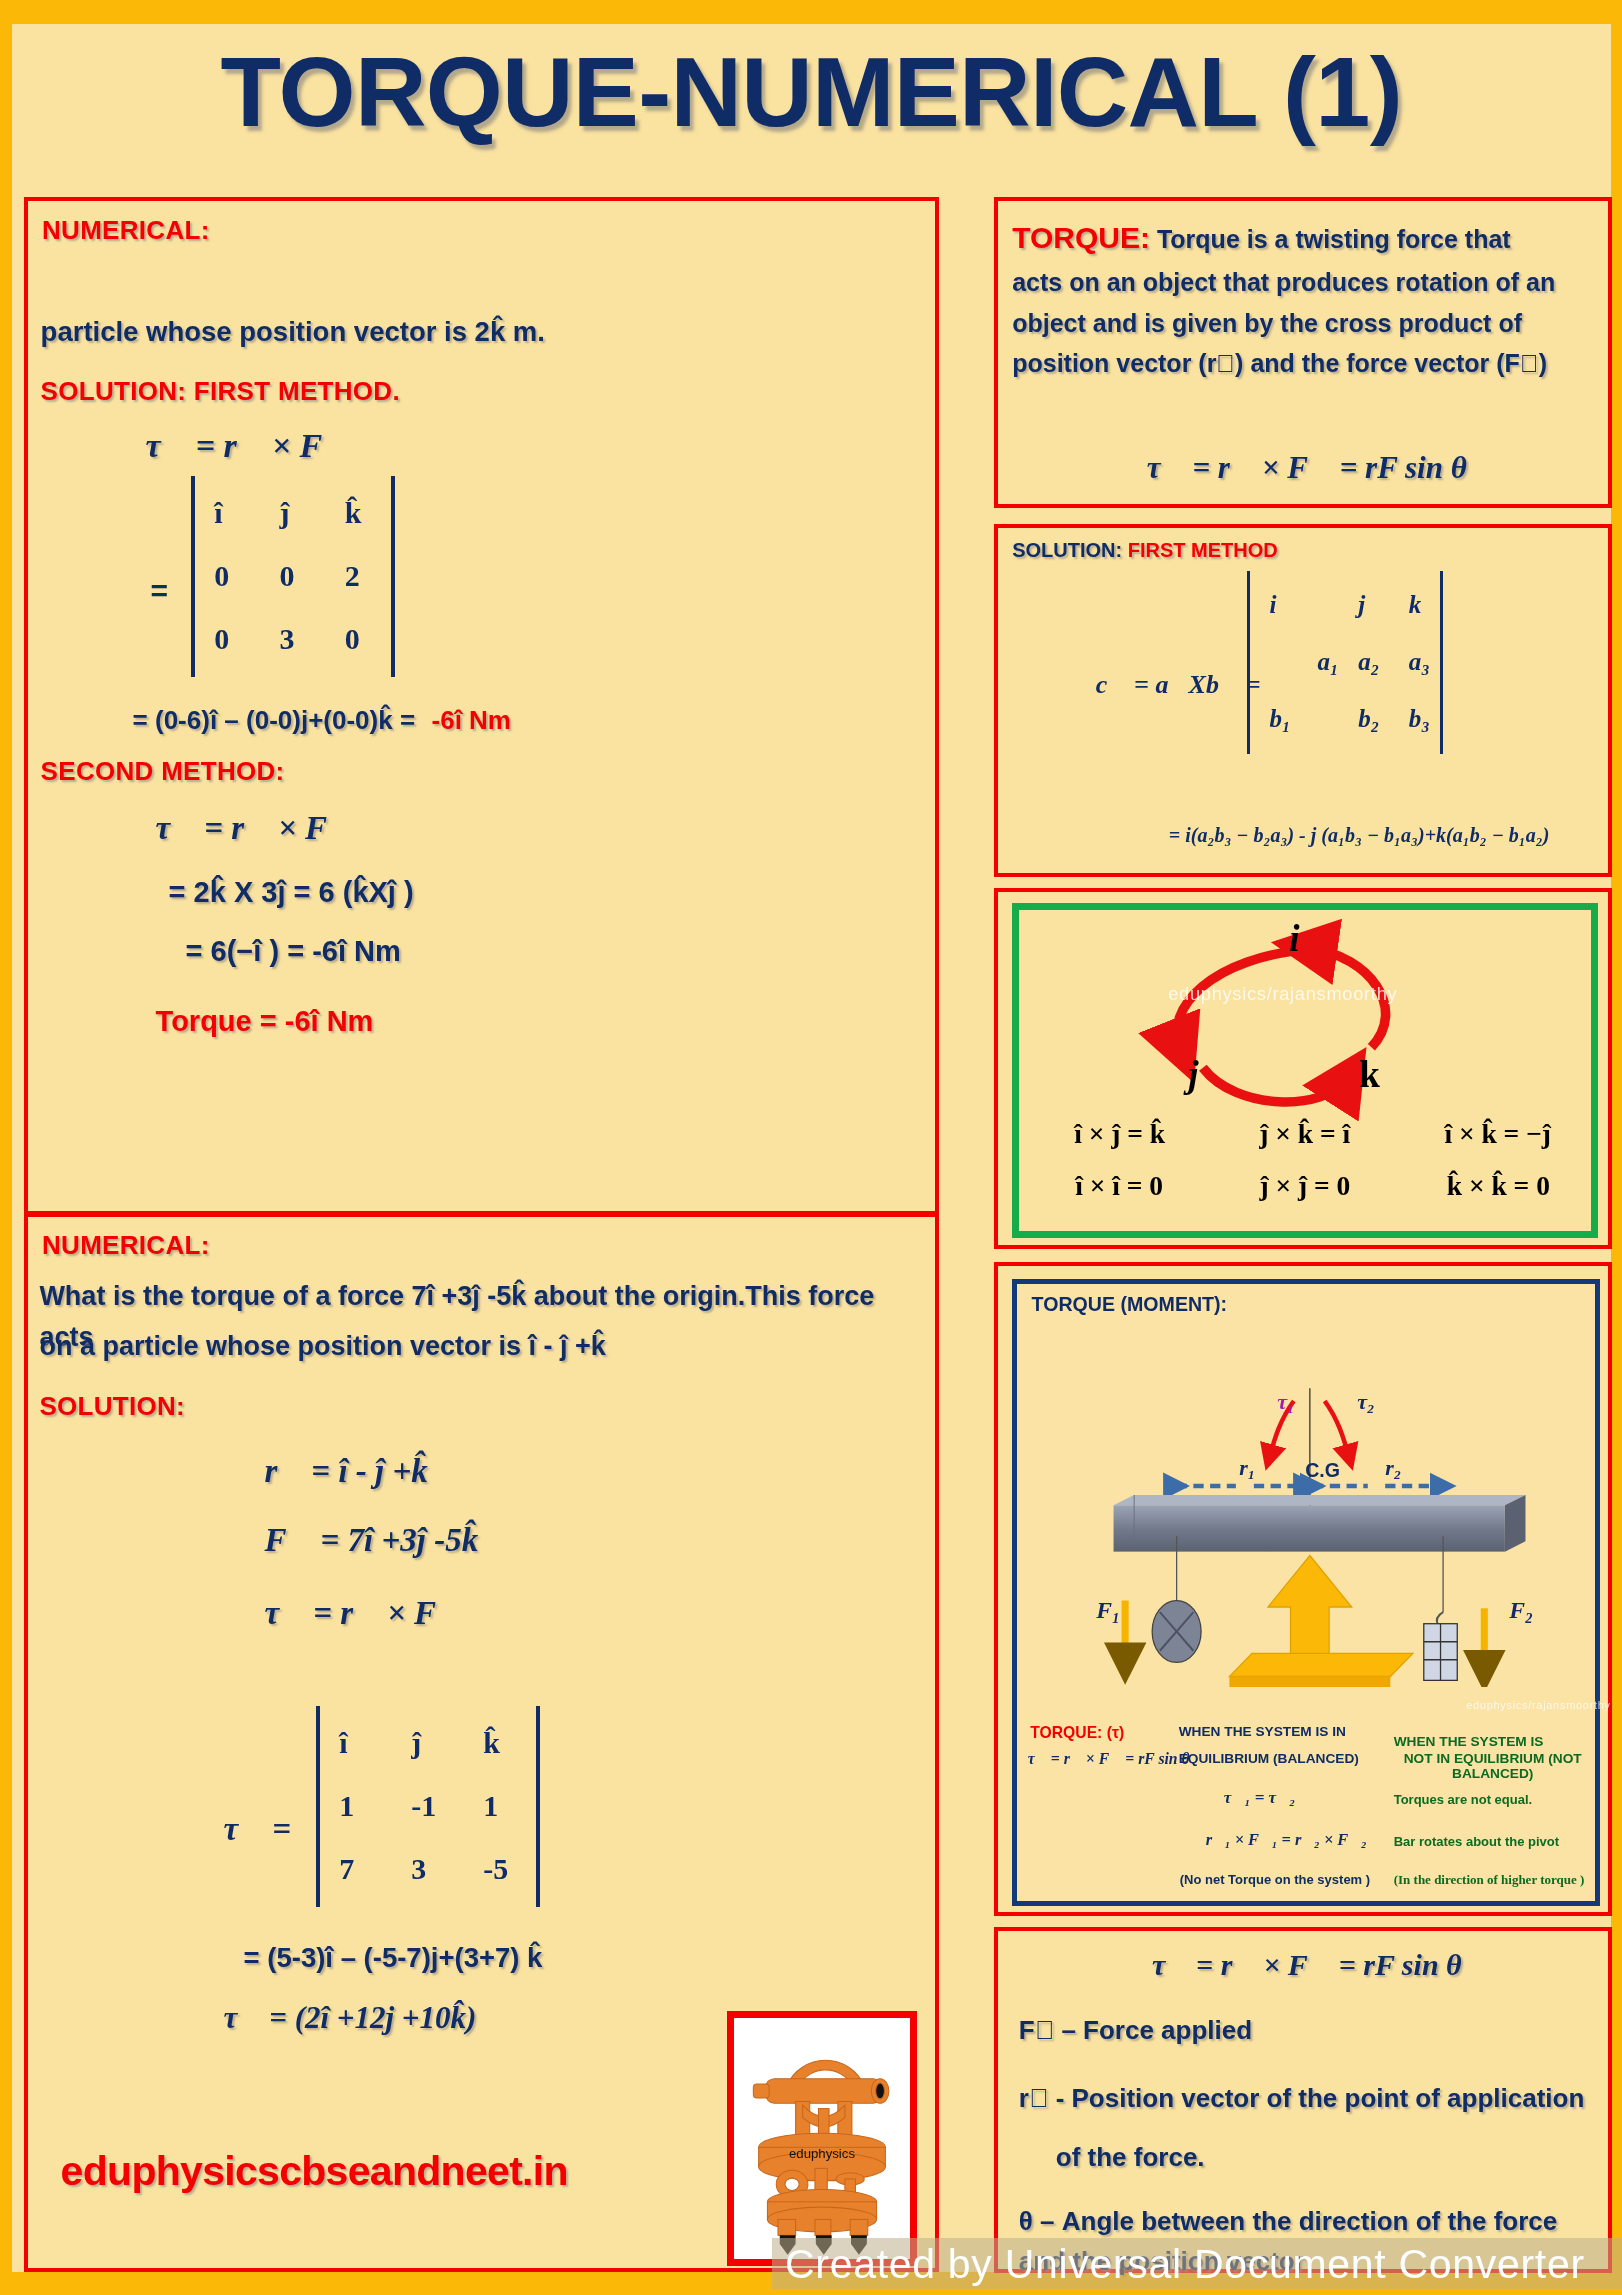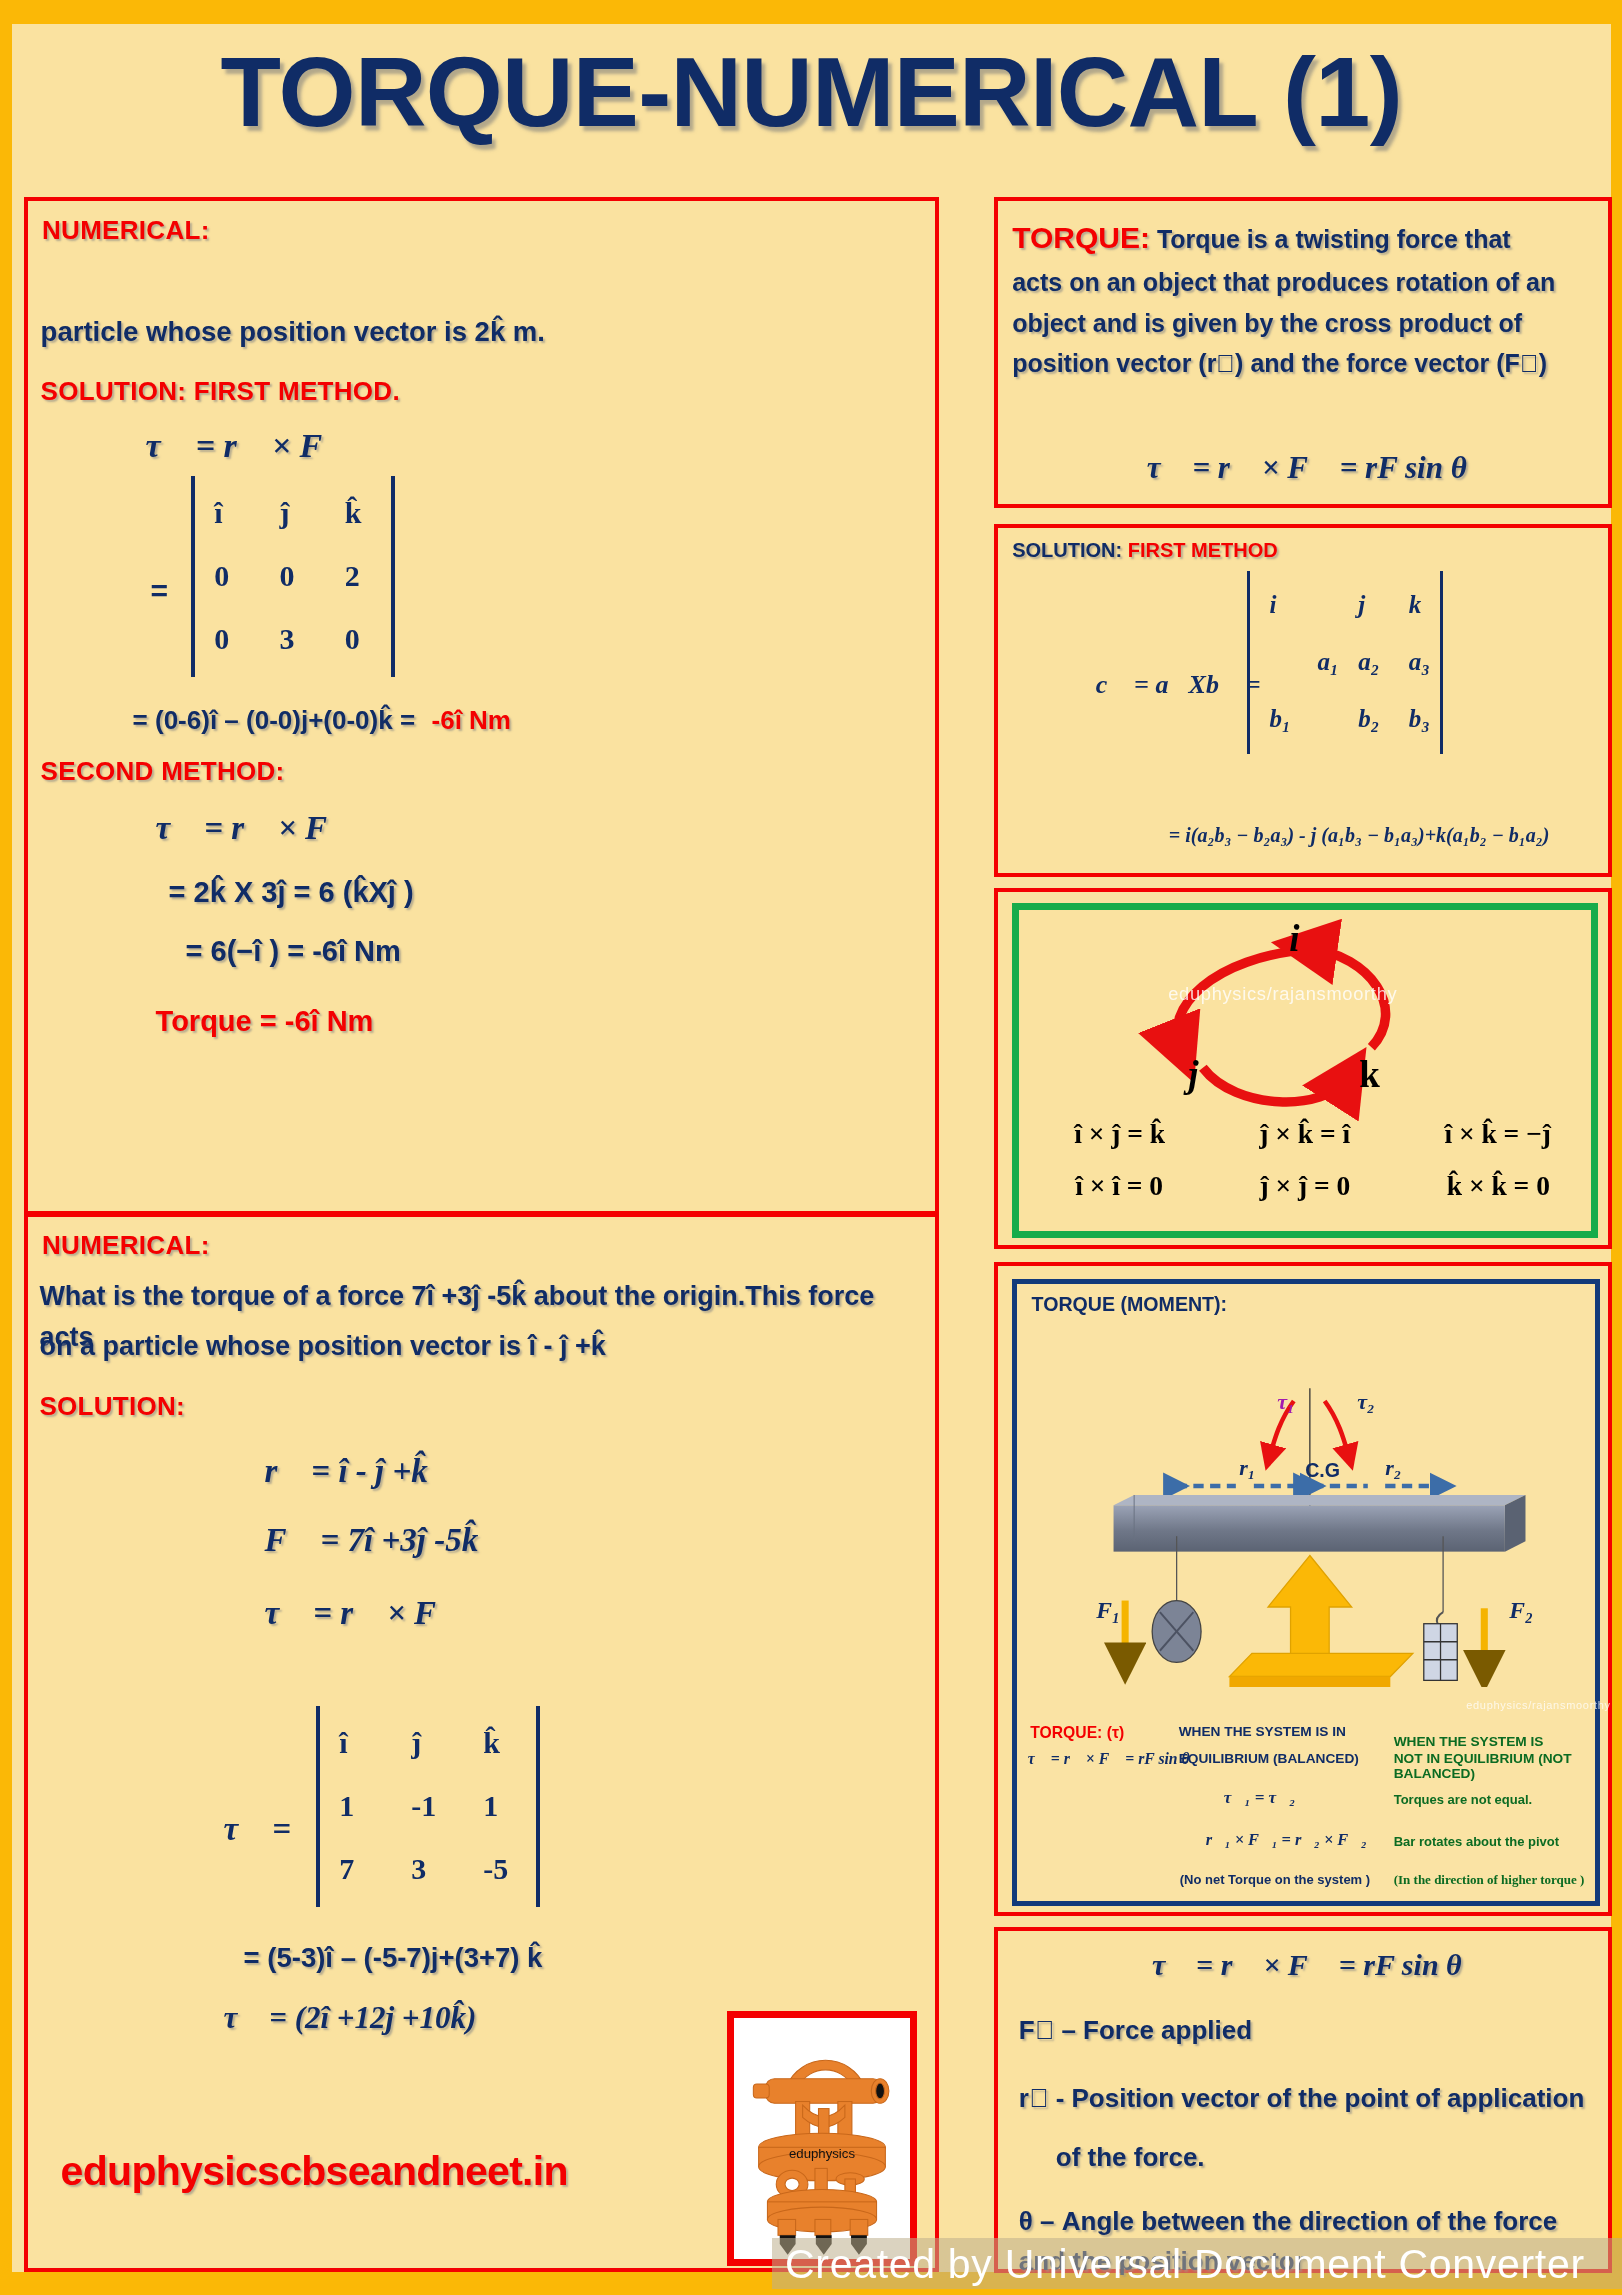--- a/index.html
+++ b/index.html
@@ -321,21 +321,21 @@
         <div class="red" style="position:absolute;left:2.6px;top:0px;font-size:15.7px;font-weight:bold;">TORQUE: (τ)</div>
         <div class="red mth" style="position:absolute;left:0px;top:26px;font-size:15.7px;">τ⃗ = r⃗ × F⃗ = rF sin θ</div>
 
         <div class="navy" style="position:absolute;left:151px;top:0px;font-size:13.7px;font-weight:bold;">WHEN THE SYSTEM IS IN</div>
         <div class="navy" style="position:absolute;left:151px;top:27.5px;font-size:13.7px;font-weight:bold;">EQUILIBRIUM (BALANCED)</div>
         <div class="navy mth" style="position:absolute;left:196px;top:64px;font-size:17px;">τ⃗₁ = τ⃗₂</div>
         <div class="navy mth" style="position:absolute;left:178px;top:106px;font-size:16.4px;">r⃗₁ × F⃗₁ = r⃗₂ × F⃗₂</div>
         <div class="navy" style="position:absolute;left:152px;top:148px;font-size:13px;font-weight:bold;">(No net Torque on the system )</div>
 
         <div style="position:absolute;left:366px;top:10px;font-size:13.7px;font-weight:bold;color:#0B6B22;">WHEN THE SYSTEM IS</div>
-        <div style="position:absolute;left:366px;top:27.5px;font-size:13.7px;font-weight:bold;color:#0B6B22;">NOT IN EQUILIBRIUM (NOT BALANCED)</div>
+        <div style="position:absolute;left:366px;top:27.5px;font-size:13.7px;font-weight:bold;color:#0B6B22;text-align:center;">NOT IN EQUILIBRIUM (NOT BALANCED)</div>
         <div style="position:absolute;left:366px;top:68px;font-size:13px;font-weight:bold;color:#0B6B22;">Torques are not equal.</div>
         <div style="position:absolute;left:366px;top:110px;font-size:13px;font-weight:bold;color:#0B6B22;">Bar rotates about the pivot</div>
         <div style="position:absolute;left:366px;top:148px;font-size:13px;font-weight:bold;color:#0B6B22;font-family:Liberation Serif, serif;">(In the direction of higher torque )</div>
       </div>
     </div>
   </div>
 
   <div class="rbox" style="left:982px;top:1903px;width:618px;height:346px;">
     <div class="mth sh" style="position:absolute;left:0;top:17px;width:618px;text-align:center;font-size:30px;">τ⃗ = r⃗ × F⃗    = rF sin θ</div>
 

